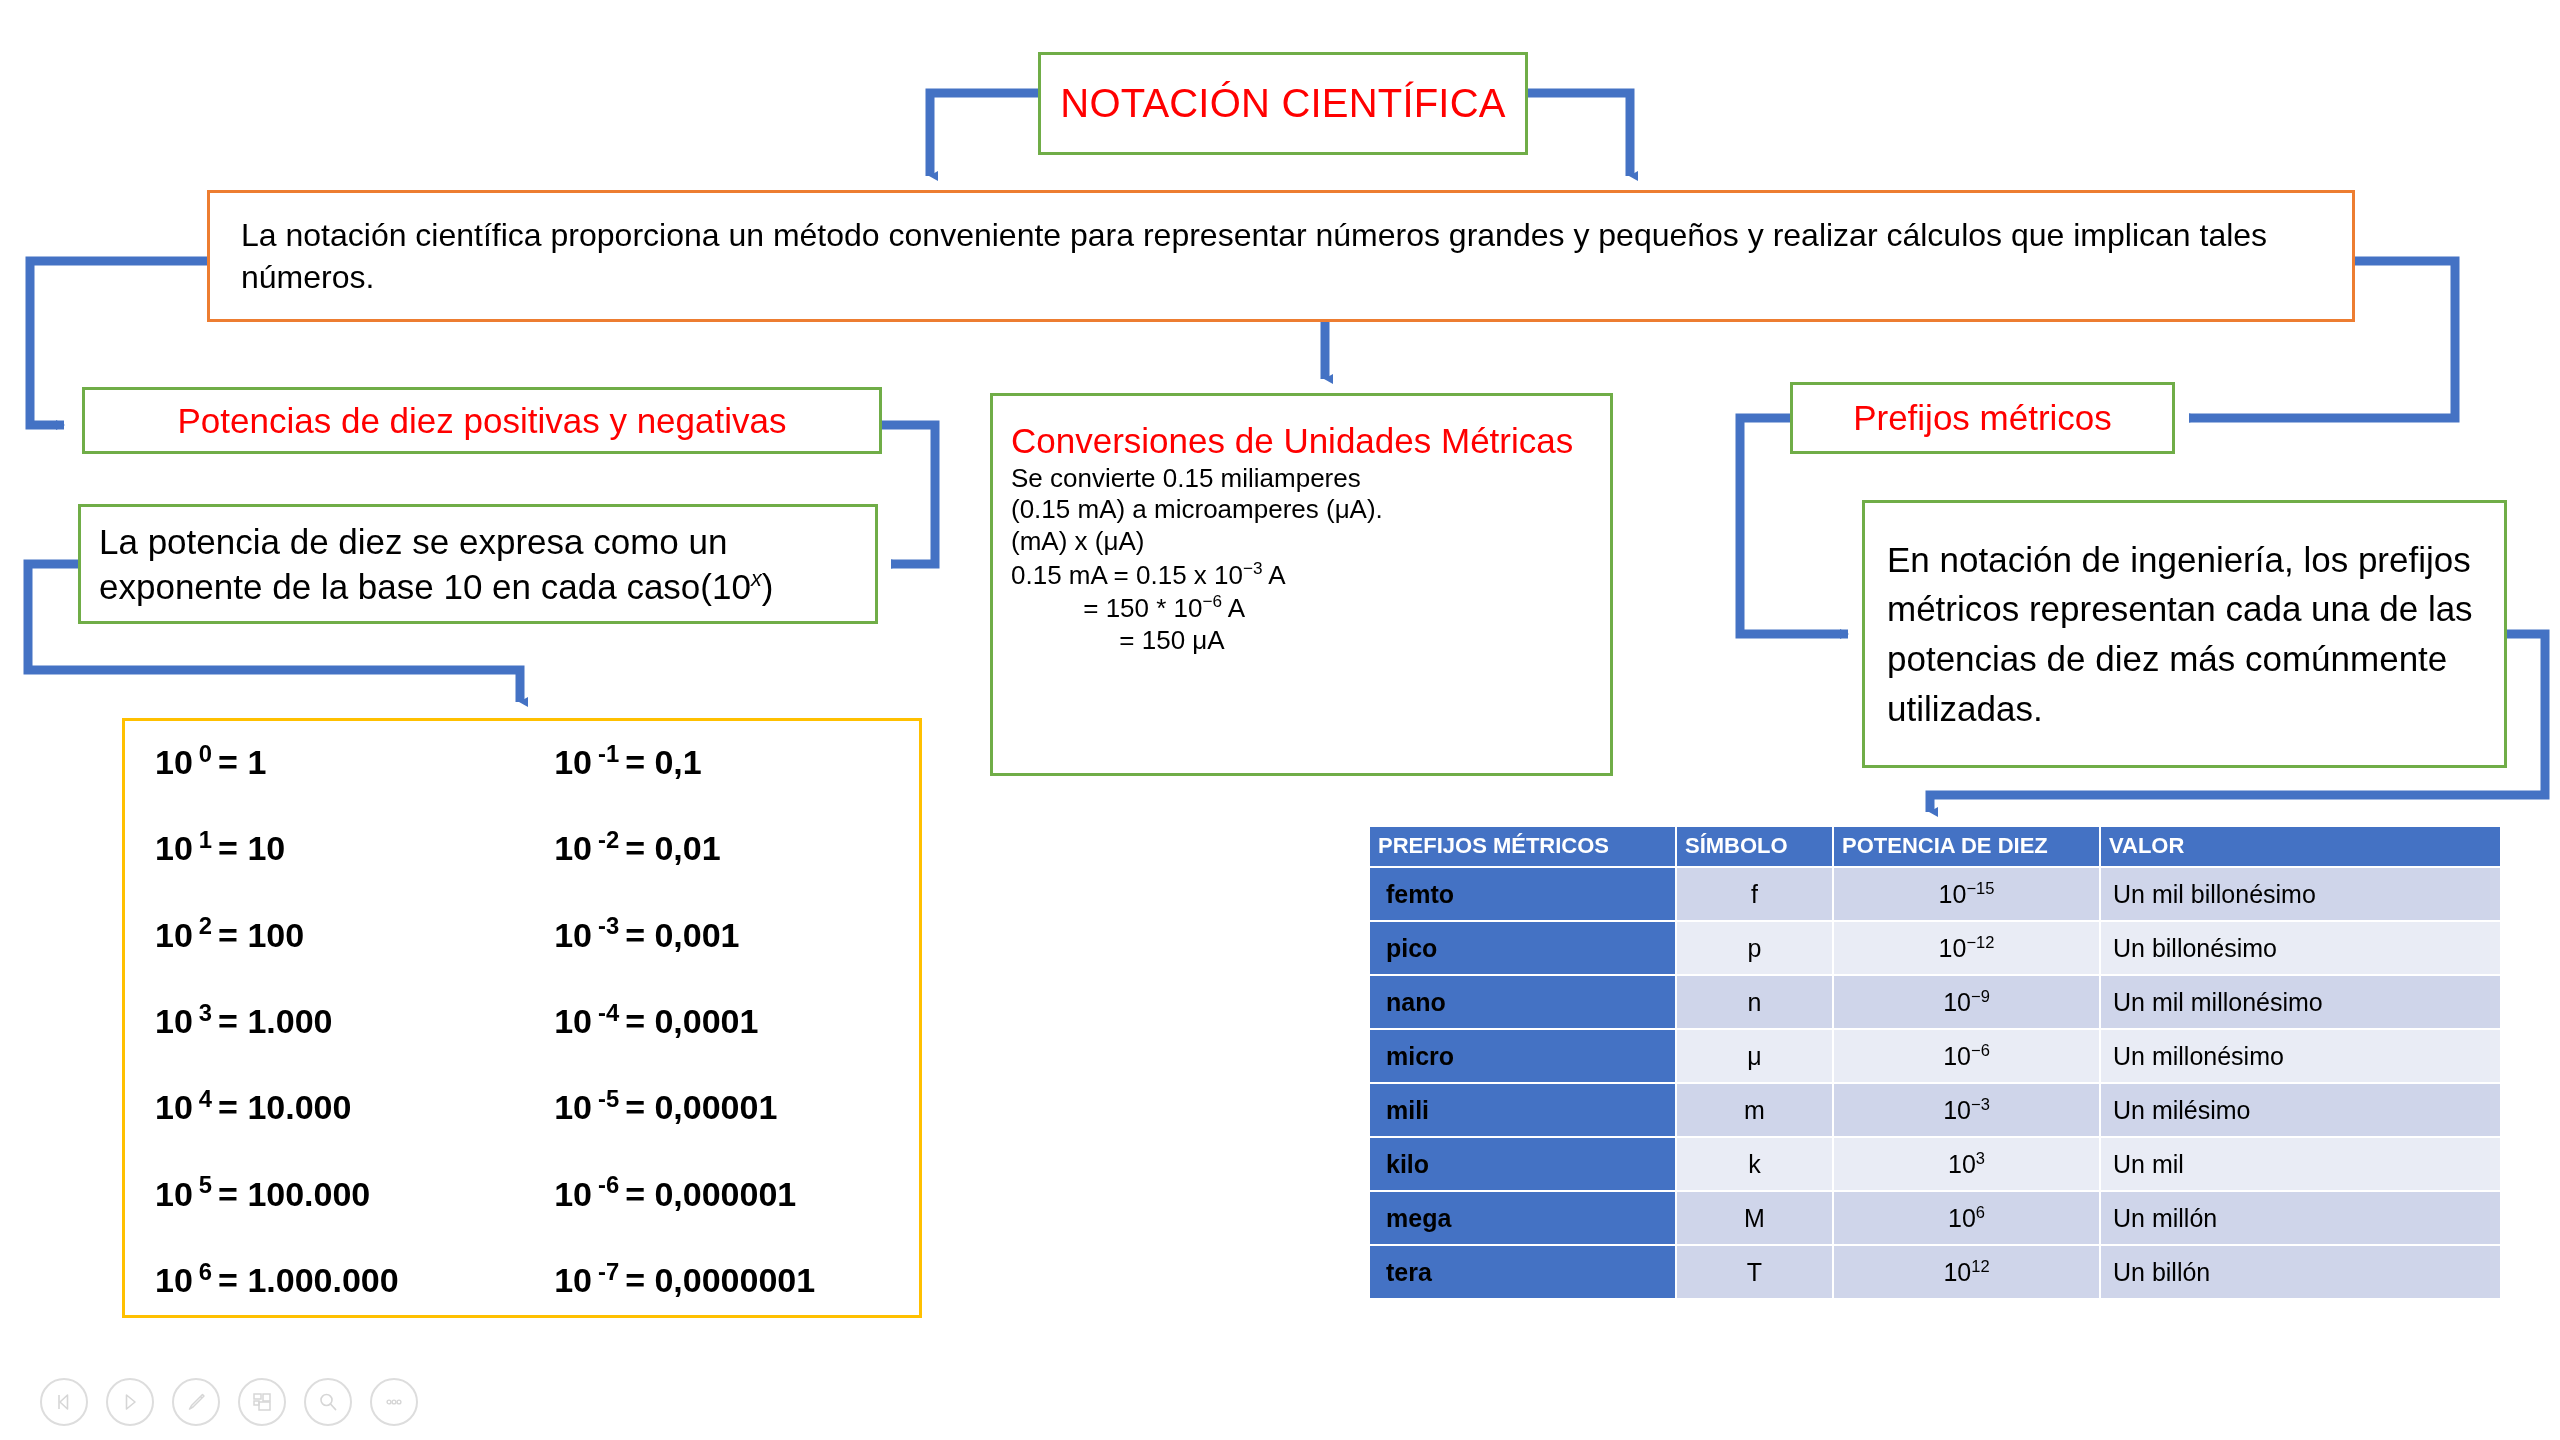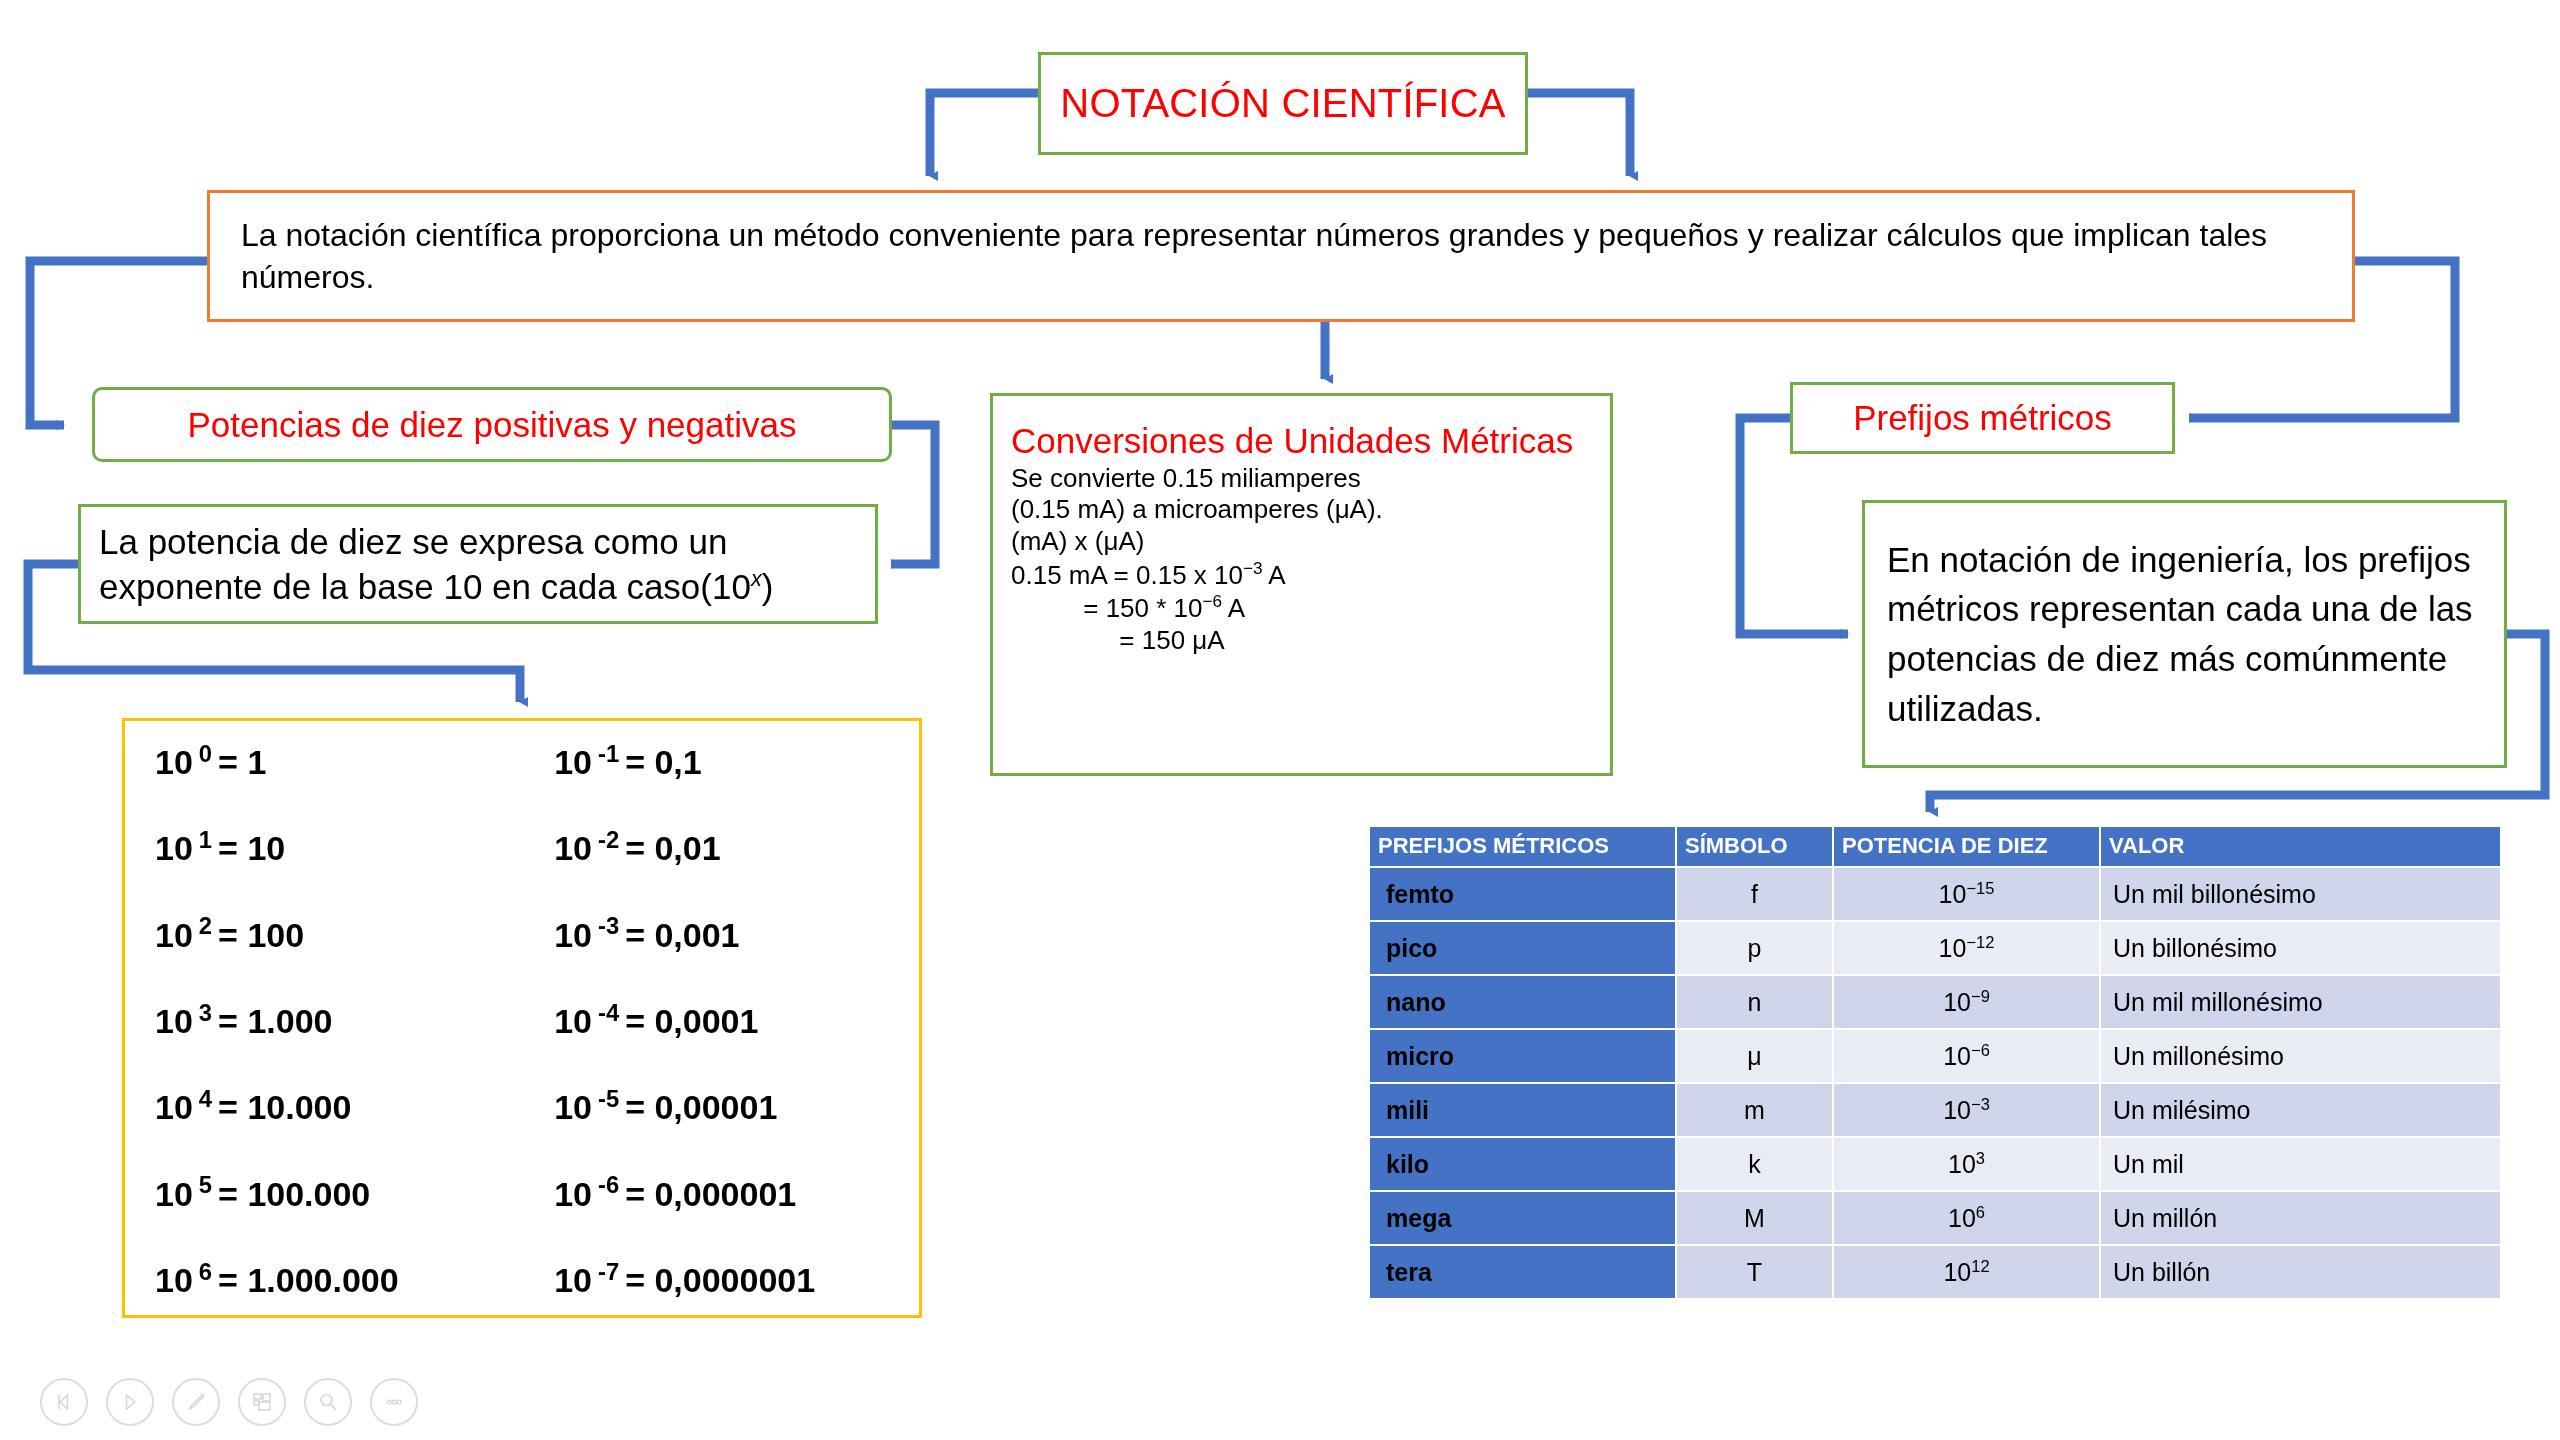--- a/index.html
+++ b/index.html
@@ -67,22 +67,22 @@
   .head-box {
     display: flex; align-items: center; justify-content: center;
   }
   .head-text {
     color: #FF0000;
     font-size: 35px;
     white-space: nowrap;
   }
 
   .pot-head {
-    left: 92px; top: 387px;
-    width: 800px; height: 75px; border-radius: 10px;
+    left: 82px; top: 387px;
+    width: 800px; height: 67px;
   }
   .pot-body {
     left: 78px; top: 504px;
     width: 800px; height: 120px;
     padding: 8px 18px;
     display: flex; align-items: center;
   }
   .pot-body-text {
     color: #000000;
     font-size: 35px;

